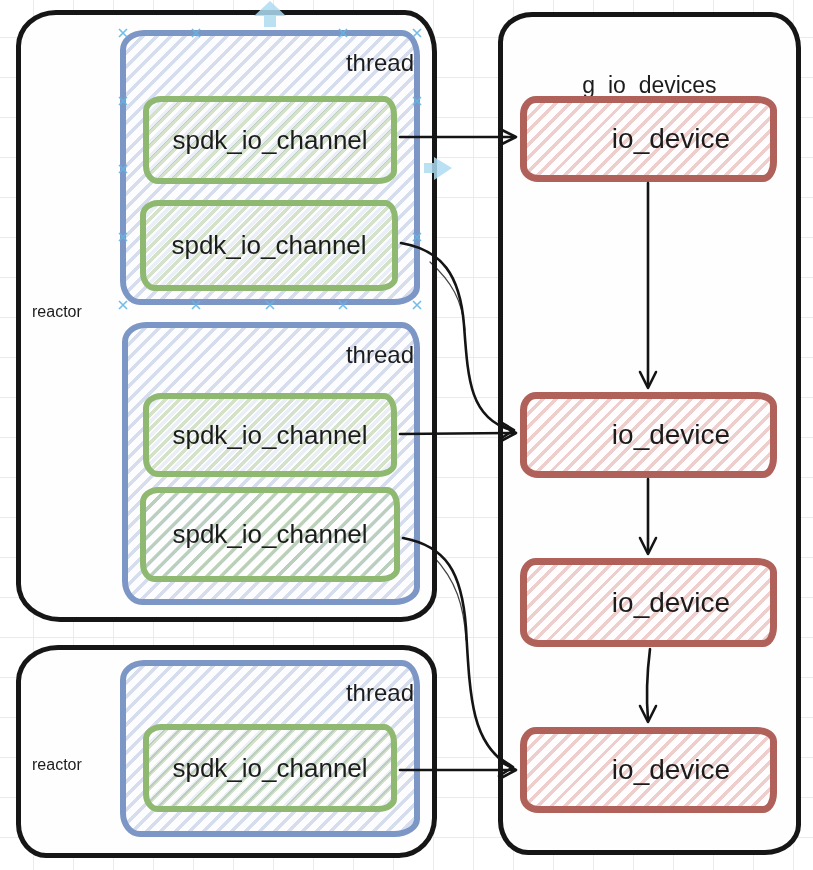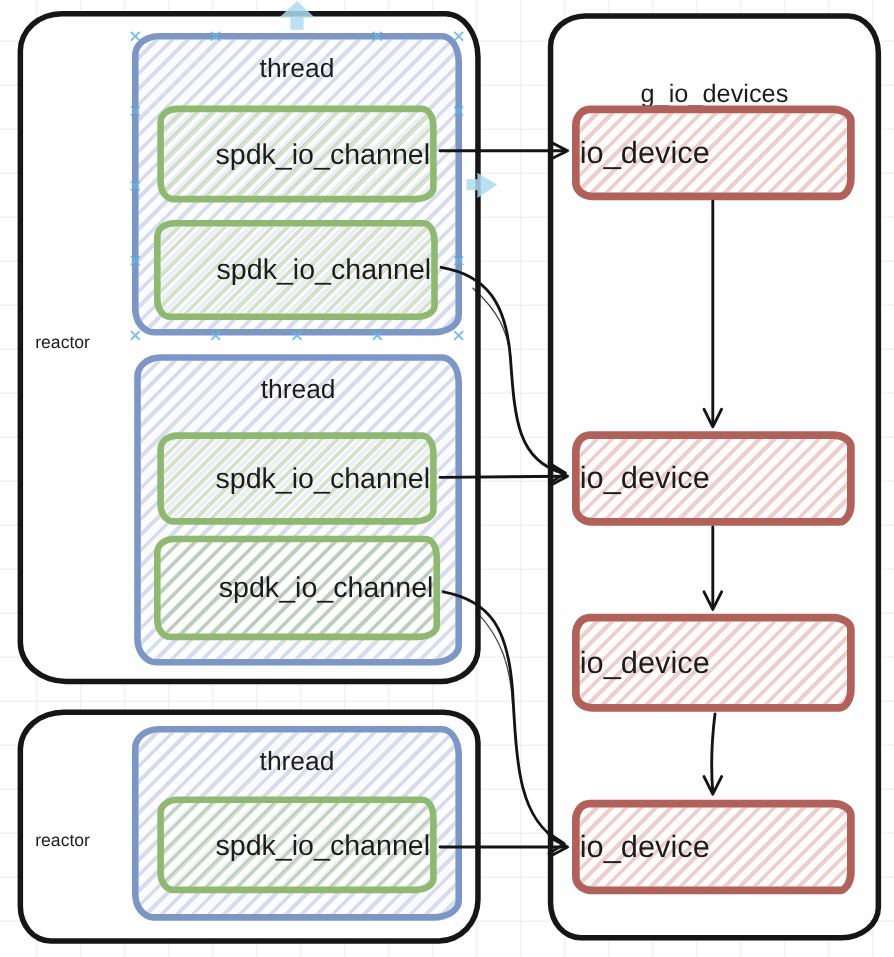--- a/index.html
+++ b/index.html
@@ -25,42 +25,43 @@
   
   .thread{
     border:6px solid #7c96c5;z-index:2;
     background-color:#fdfdff;
     background-image:repeating-linear-gradient(135deg, rgba(124,150,196,.30) 0 3.5px, rgba(255,255,255,0) 3.5px 10px);
     border-radius:24px 18px 26px 20px / 20px 26px 18px 24px;
   }
   .thread1{left:120px;top:30px;width:300px;height:275px;}
   .thread2{left:122px;top:322px;width:298px;height:283px;}
   .thread3{left:120px;top:660px;width:300px;height:177px;}
-  .thread-label{display:block;text-align:center;padding-top:13px;font-size:24px;}
+  .thread-label{display:block;text-align:right;padding-top:13px;font-size:24px;}
   
   .channel{
     border:6px solid #8fb871;z-index:3;
     background-image:repeating-linear-gradient(135deg, rgba(143,183,112,.38) 0 3.5px, rgba(255,255,255,.50) 3.5px 10px);
     border-radius:18px 13px 19px 15px / 15px 19px 13px 18px;
-    display:flex;align-items:center;justify-content:flex-end;
+    display:flex;align-items:center;justify-content:center;
     font-size:26px;
   }
   .ch1{left:143px;top:96px;width:254px;height:88px;}
   .ch2{left:140px;top:200px;width:258px;height:91px;}
   .ch3{left:143px;top:393px;width:254px;height:84px;}
   .ch4{left:140px;top:487px;width:260px;height:95px;}
   .ch5{left:143px;top:724px;width:254px;height:88px;}
   
   .device{
     border:7px solid #b0615a;z-index:2;
     background-color:#fffdfd;
     background-image:repeating-linear-gradient(135deg, rgba(205,112,104,.33) 0 3.5px, rgba(255,255,255,0) 3.5px 9.5px);
     border-radius:16px 20px 14px 18px / 18px 14px 20px 16px;
-    display:flex;align-items:center;
+    display:flex;align-items:center;justify-content:center;
     font-size:28px;
+    padding-left:45px;
   }
   .d1{left:520px;top:96px;width:257px;height:86px;}
   .d2{left:520px;top:392px;width:257px;height:86px;}
   .d3{left:520px;top:558px;width:257px;height:89px;}
   .d4{left:520px;top:727px;width:257px;height:86px;}
   .reactor-label{font-size:16px;z-index:2;}
   .rl1{left:32px;top:303px;}
   .rl2{left:32px;top:756px;}
   .gio-title{left:498px;top:24px;width:303px;text-align:center;font-size:23px;z-index:2;margin-top:48px;}
   #overlay{position:absolute;left:0;top:0;z-index:5;pointer-events:none;}

